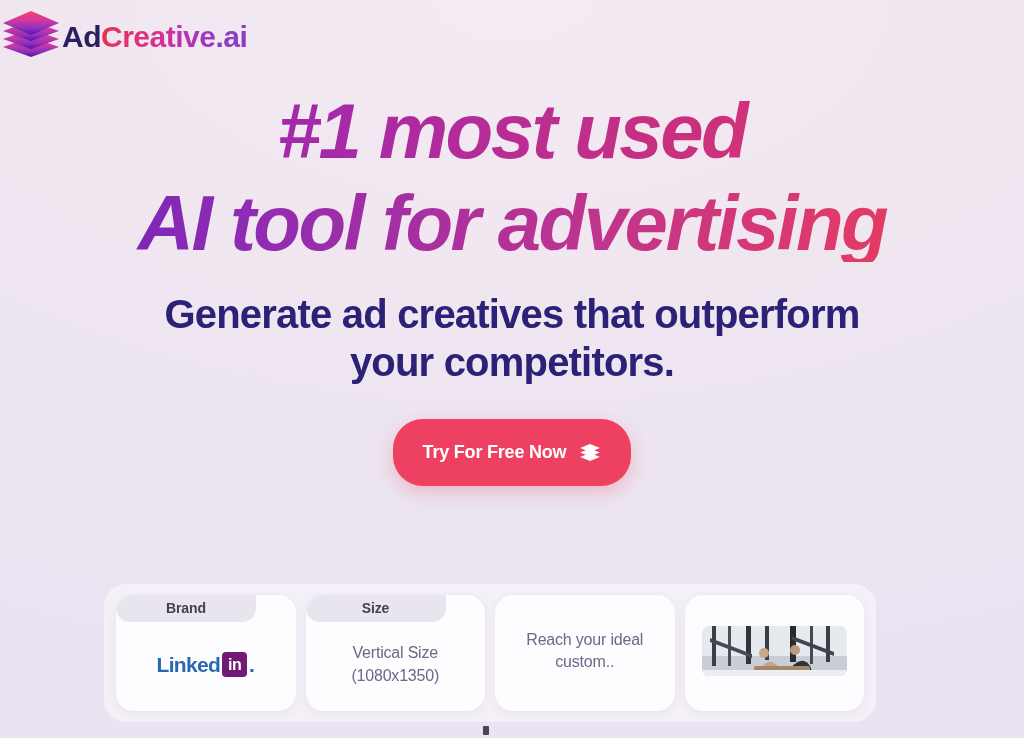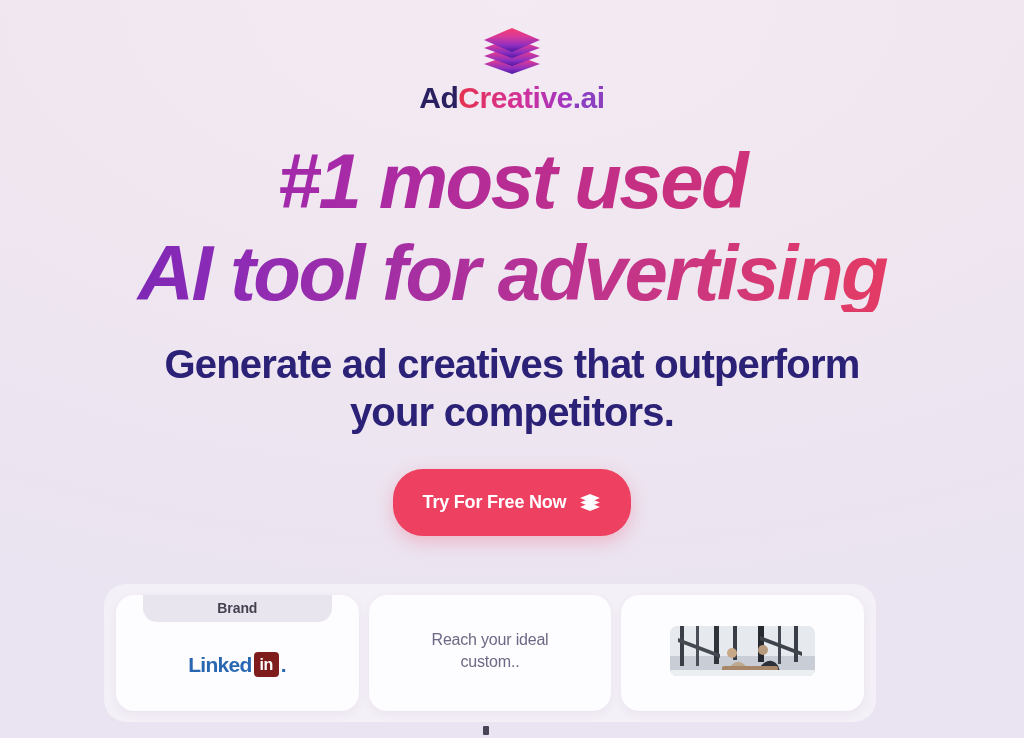--- a/index.html
+++ b/index.html
@@ -13,23 +13,23 @@
   body {
     background:
       radial-gradient(120% 90% at 50% 0%, #f3eaf3 0%, #efe6f0 45%, #eae3f1 100%),
       #eee6f1;
     position:relative;
   }
 
   
   .logo-wrap {
     width:100%;
-    padding-top:24px;
-    display:flex;
-    flex-direction:column;
+    padding-top:7px;
+    display:flex;
+    flex-direction:row;
     align-items:center;
   }
   .logo-mark { width:62px; height:56px; display:block; }
 
   .logo-text {
     margin-top:3px;
     font-size:30px;
     font-weight:bold;
     letter-spacing:-0.5px;
     line-height:1;
@@ -119,21 +119,21 @@
     display:flex;
     gap:10px;
   }
   .card {
     flex:1;
     background:#fdfcfe;
     border-radius:18px;
     box-shadow:0 3px 10px rgba(90,60,130,0.07);
     display:flex;
     flex-direction:column;
-    align-items:center;
+    align-items:flex-start;
     overflow:hidden;
   }
   .card-chip {
     width:78%;
     background:#e9e5ef;
     border-radius:0 0 14px 14px;
     text-align:center;
     font-size:14px;
     color:#45414f;
     font-weight:bold;
@@ -160,21 +160,21 @@
   
   .li-lockup { display:flex; align-items:center; gap:2px; }
   .li-word {
     color:#2867b2;
     font-size:21px;
     font-weight:bold;
     letter-spacing:-0.7px;
   }
   .li-badge {
     width:25px; height:25px;
-    background:#7f1d1d;
+    background:#701a75;
     border-radius:4px;
     color:#ffffff;
     font-size:16px;
     font-weight:bold;
     display:flex;
     align-items:center;
     justify-content:center;
     letter-spacing:-0.5px;
   }
   .li-dot { color:#2867b2; font-size:21px; font-weight:bold; align-self:flex-end; }
@@ -243,20 +243,29 @@
     <div class="card-chip">Brand</div>
     <div class="card-body">
       <div class="li-lockup">
         <span class="li-word">Linked</span>
         <span class="li-badge">in</span>
         <span class="li-dot">.</span>
       </div>
     </div>
   </div>
 
+  <div class="card">
+    <div class="card-chip">Size</div>
+    <div class="card-body">
+      <div class="card-text">
+        <div>Vertical Size</div>
+        <div>(1080x1350)</div>
+      </div>
+    </div>
+  </div>
 
   <div class="card">
     <div class="card-body">
       <div class="card-text">
         <div>Reach your ideal</div>
         <div>custom..</div>
       </div>
     </div>
   </div>
 

